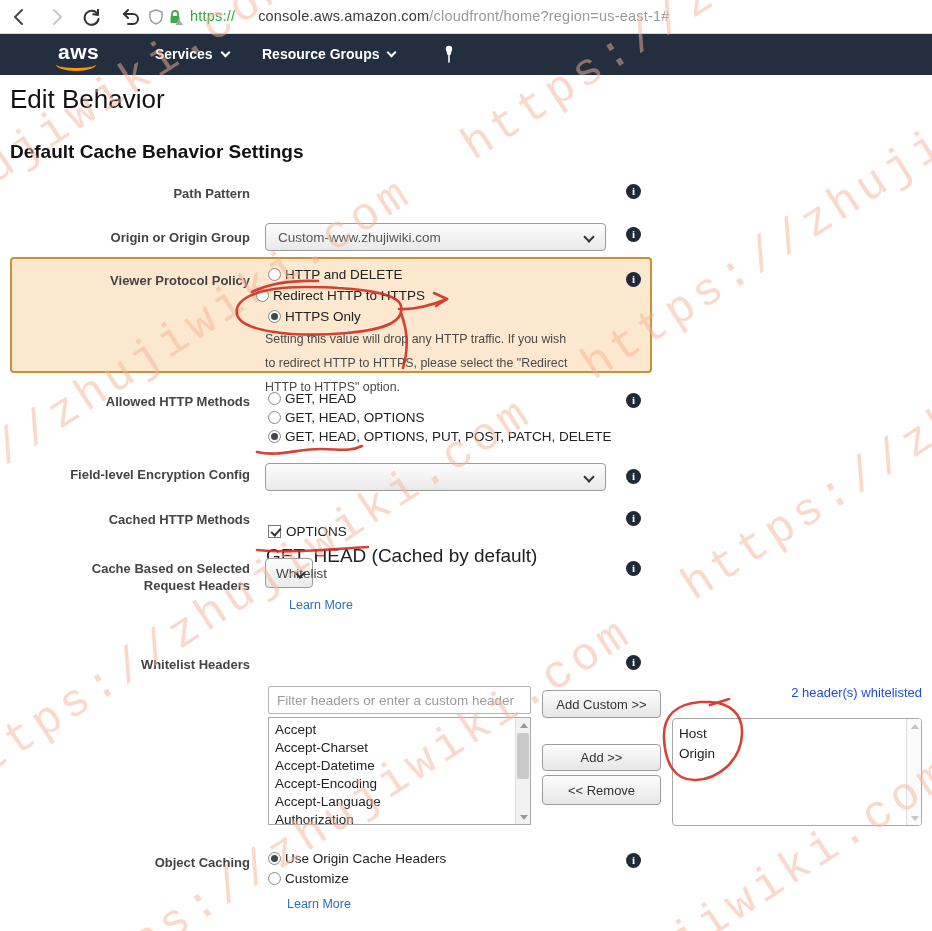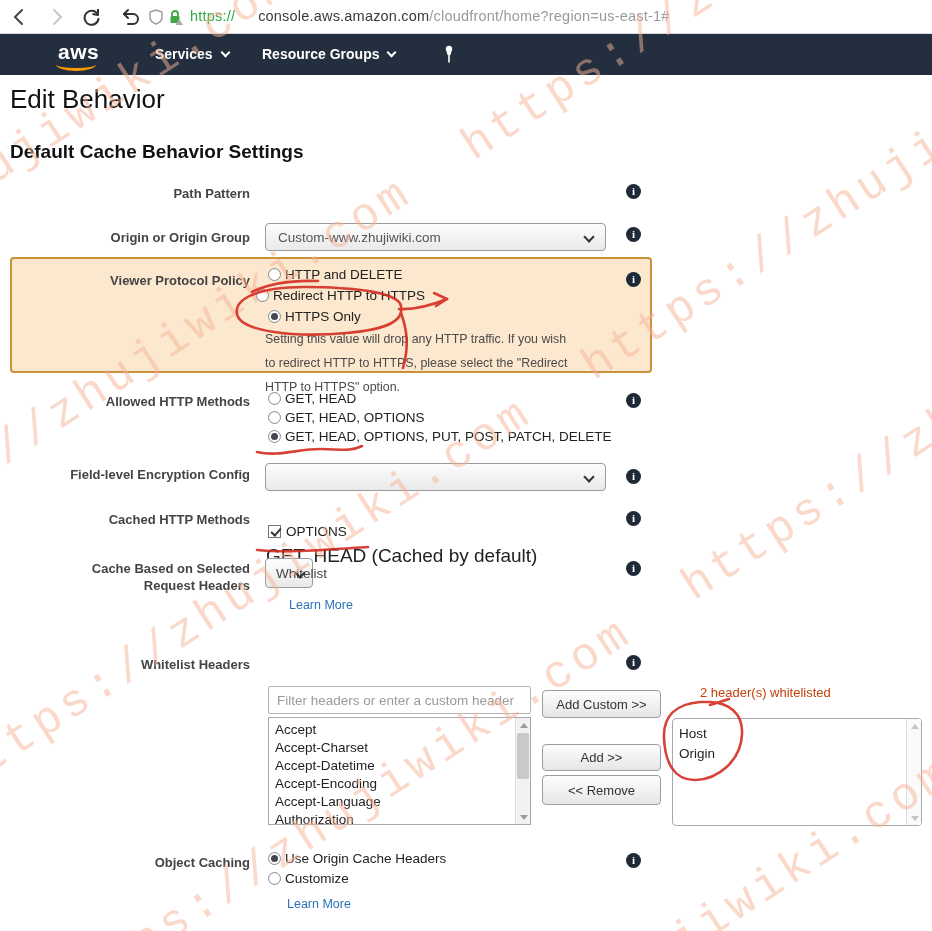--- a/index.html
+++ b/index.html
@@ -72,21 +72,21 @@
   .sb-arrow { position:absolute; left:0; width:15px; height:14px; background:#f2f2f2; cursor:pointer; }
   .sb-arrow::after { content:""; position:absolute; left:4px; border-left:4px solid transparent; border-right:4px solid transparent; }
   .sb-up::after { top:5px; border-bottom:5px solid #9a9a9a; }
   .sb-down::after { top:5px; border-top:5px solid #9a9a9a; }
   .sb-thumb { position:absolute; left:1px; width:12px; background:#c9c9c9; border-radius:2px; cursor:pointer; }
   .scrollbar.light { background:#fafafa; }
   .scrollbar.light .sb-arrow { background:#fafafa; }
   .scrollbar.light .sb-up::after { border-bottom-color:#c5c5c5; }
   .scrollbar.light .sb-down::after { border-top-color:#c5c5c5; }
 
-  .count-text { position:absolute; left:700px; top:685px; width:222px; text-align:left; font-size:13px; color:#c2410c; }
+  .count-text { position:absolute; left:700px; top:685px; width:222px; text-align:right; font-size:13px; color:#1d4ed8; }
 
   
   .annotations { position:absolute; left:0; top:0; width:932px; height:931px; z-index:60; pointer-events:none; }
   .watermarks { position:absolute; left:0; top:0; width:932px; height:931px; z-index:50; pointer-events:none; overflow:hidden; }
   .wm-line { position:absolute; white-space:nowrap; transform:rotate(-33deg); transform-origin:left top;
     font-family:"Liberation Mono", monospace; font-size:46px; letter-spacing:5px; color:rgba(246,177,150,0.5); }
   .wm-line span { margin-right:70px; }
 </style>
 </head>
 <body>

